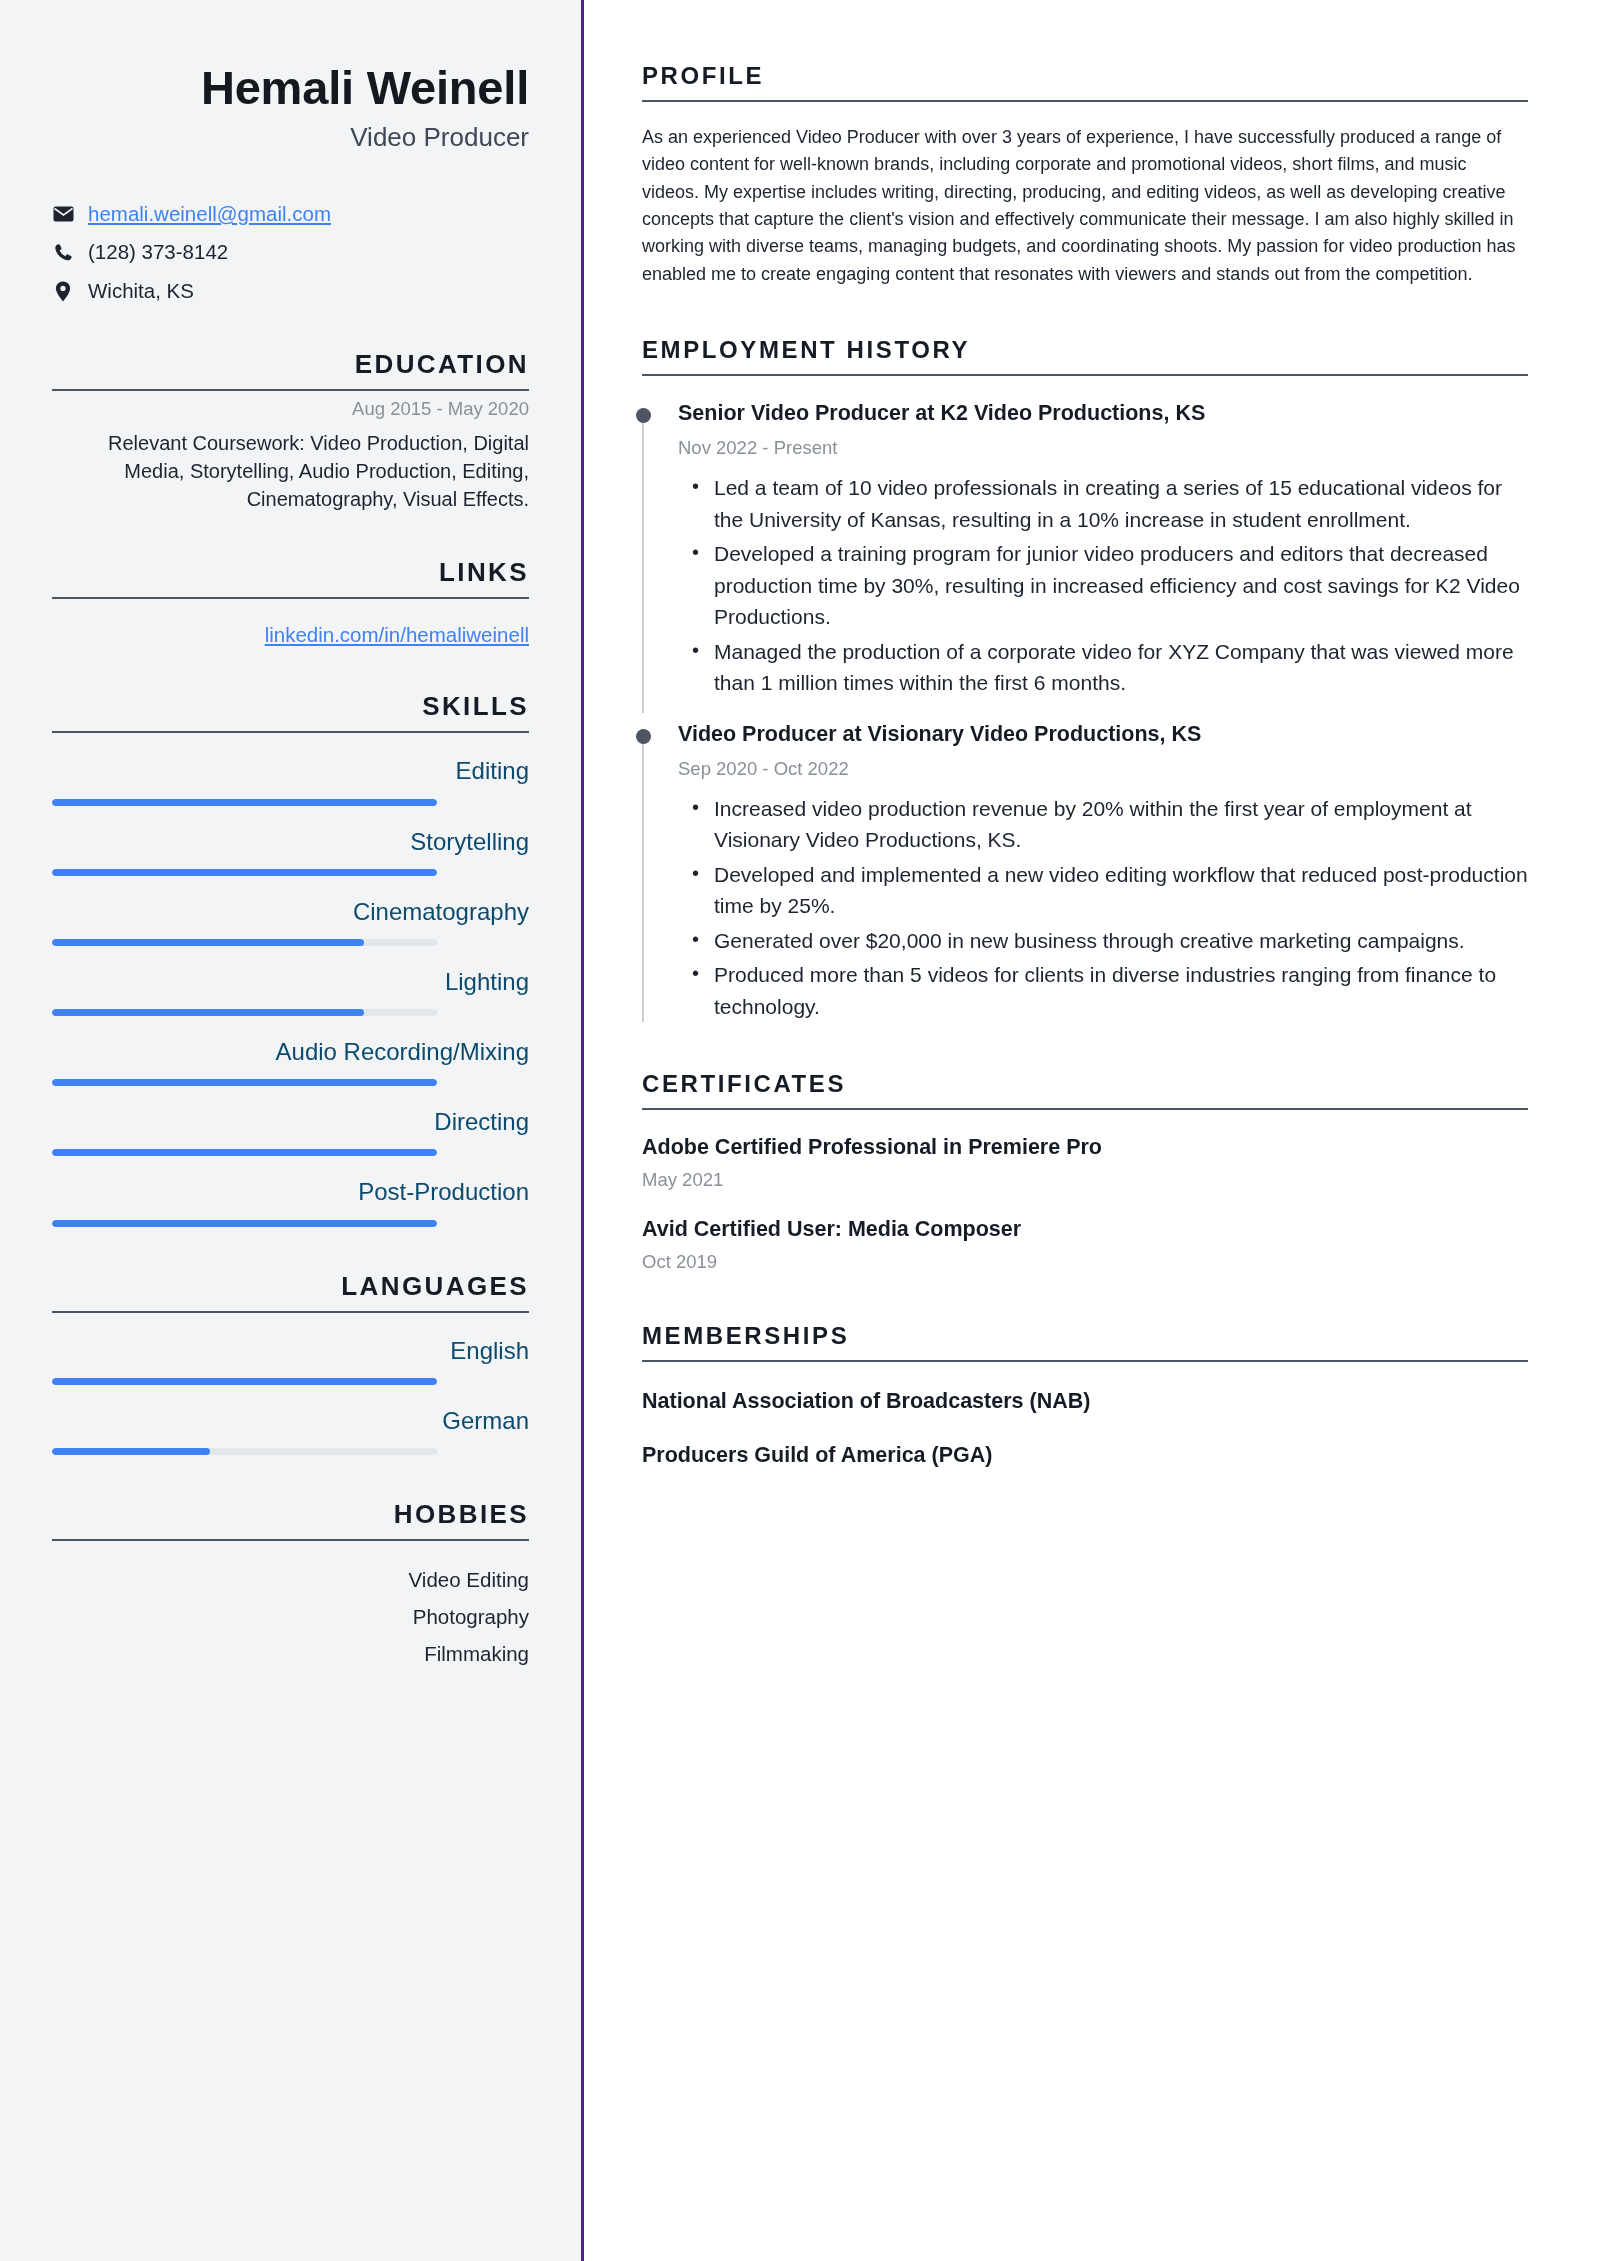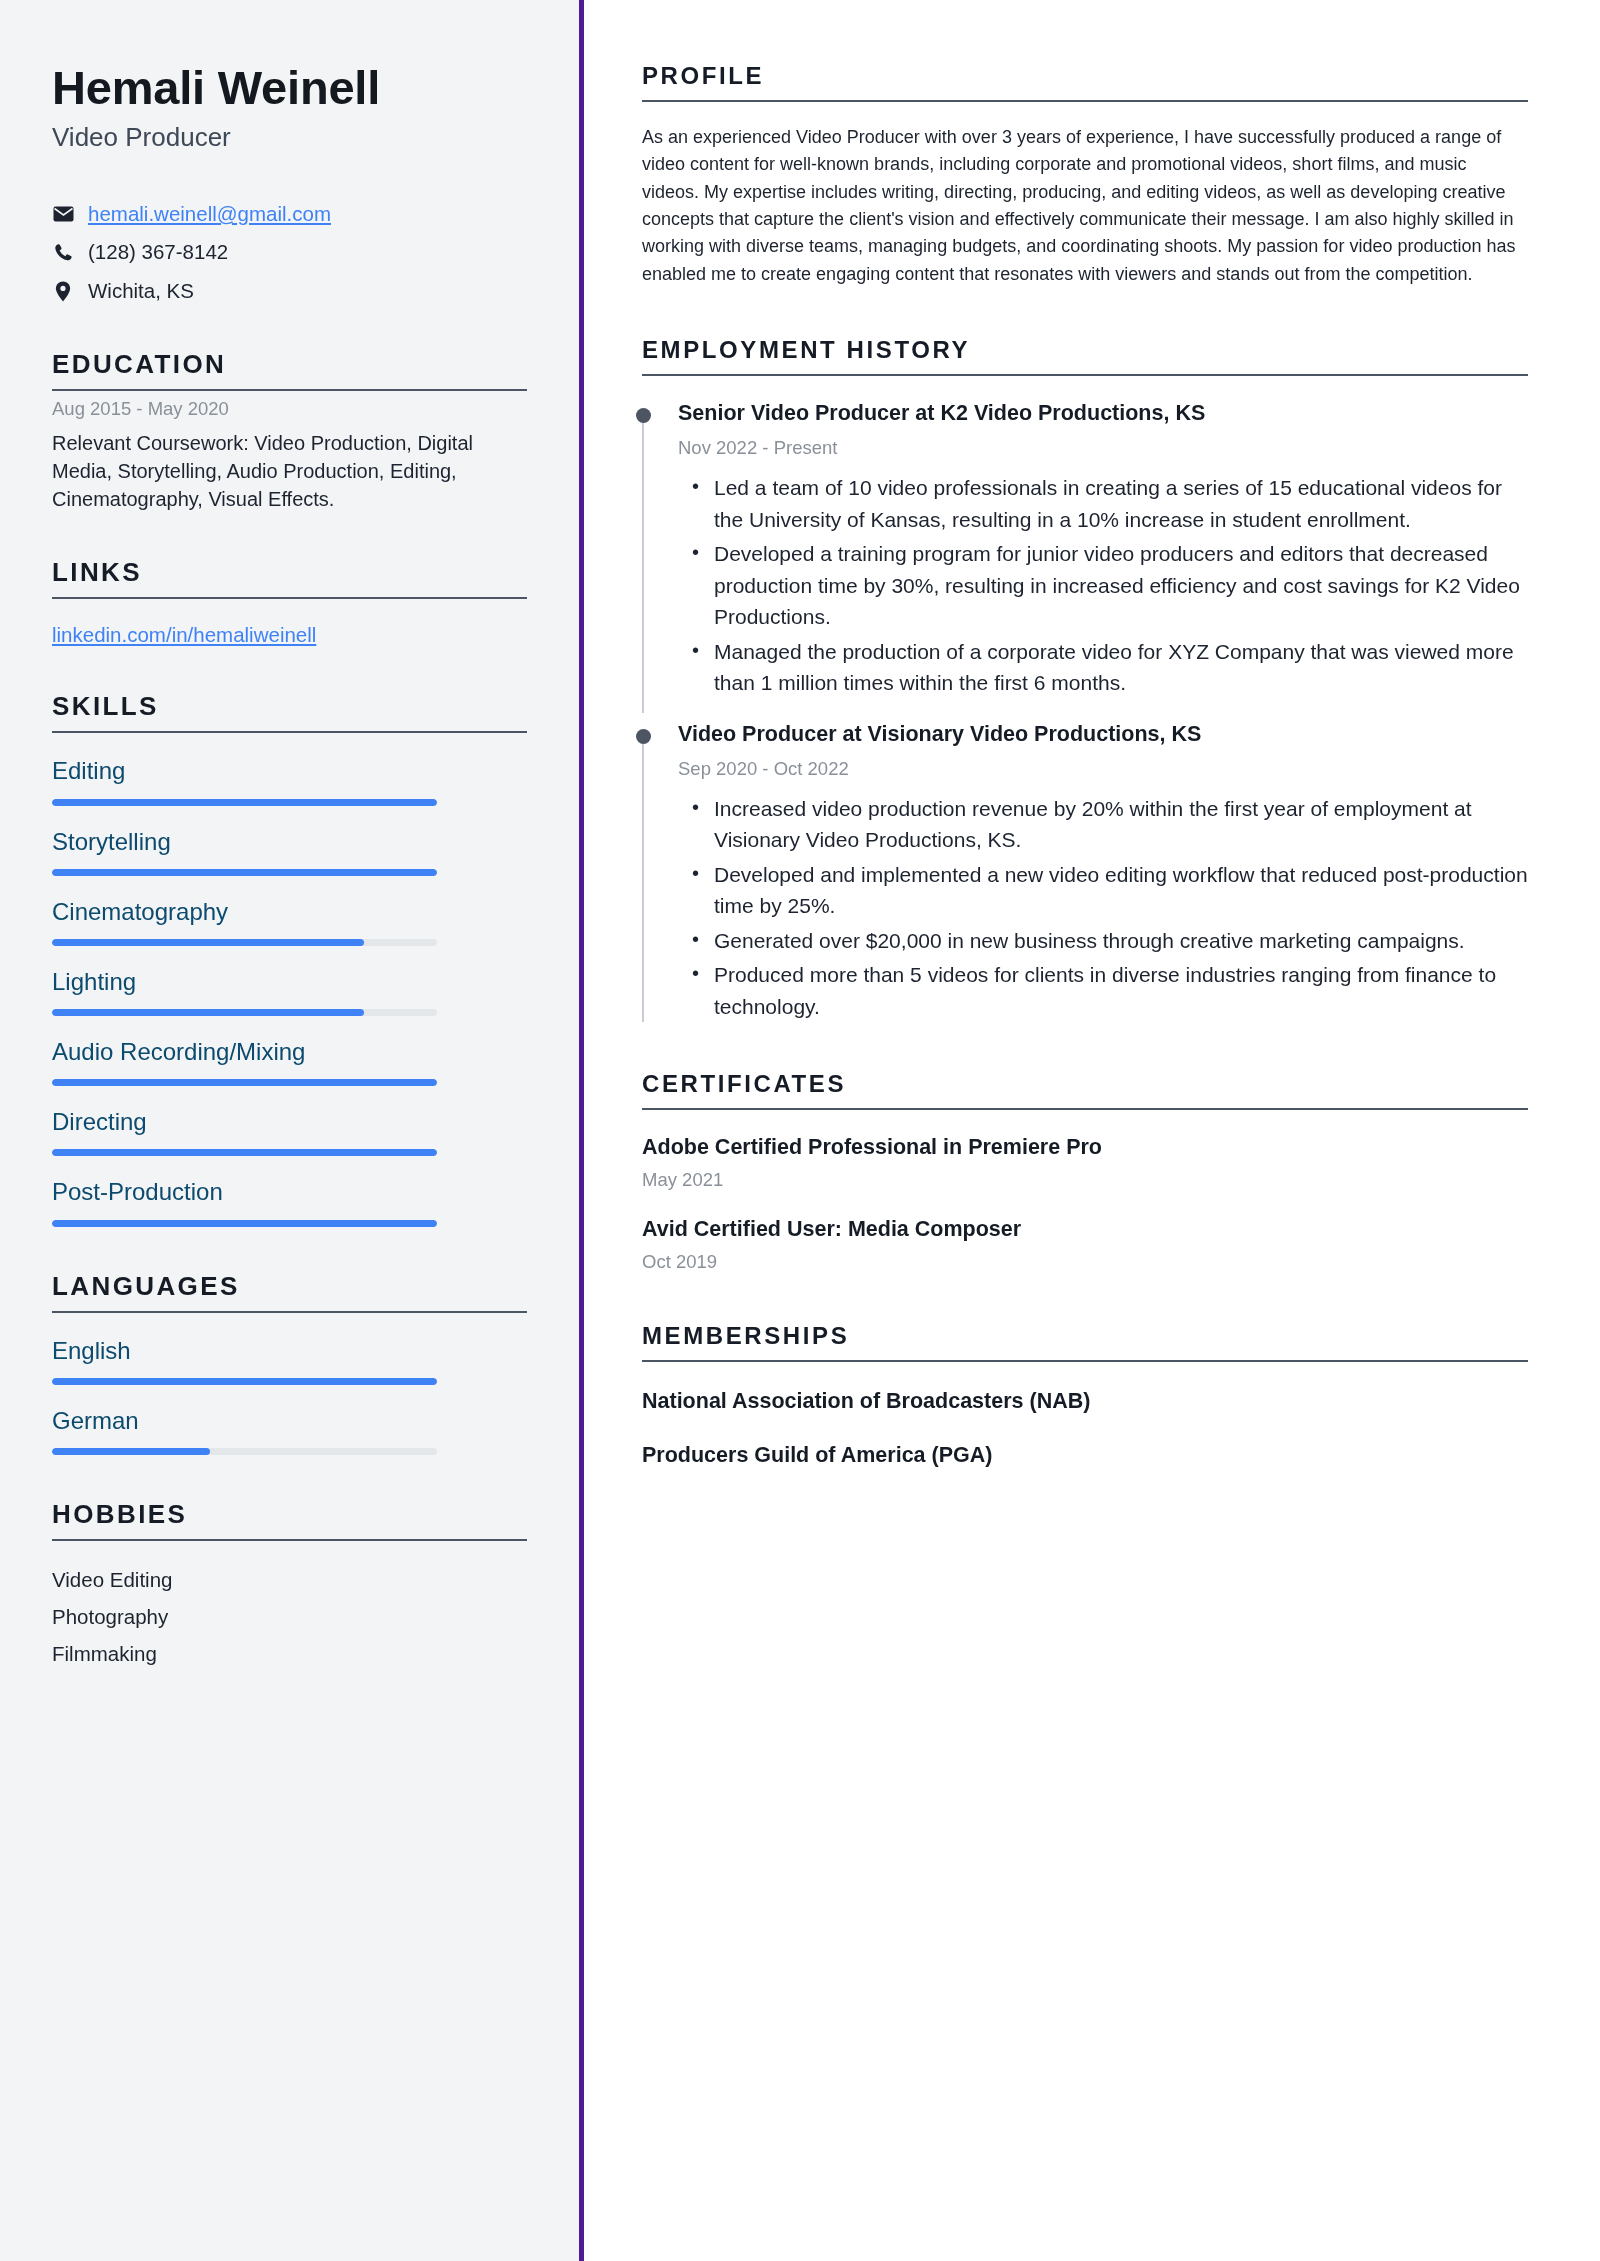--- a/index.html
+++ b/index.html
@@ -14,22 +14,23 @@
     min-height: 2261px;
     display: flex;
     background: #ffffff;
   }
 
   
   .sidebar {
     width: 584px;
     flex: 0 0 584px;
     background: #f2f4f6;
-    border-right: 5px solid #4c1d95;
+    border-right: 3px solid #4c1d95;
     padding: 62px 52px 60px 52px;
+    text-align: right;
   }
   .name {
     font-size: 47px;
     font-weight: 700;
     color: #14181f;
     letter-spacing: -0.2px;
     line-height: 1.12;
   }
   .job-title {
     font-size: 26px;
@@ -264,21 +265,21 @@
             </svg>
         </span>
         <a class="contact-link" href="#">hemali.weinell@gmail.com</a>
       </div>
       <div class="contact-row">
         <span class="c-icon">
           <svg width="19" height="19" viewBox="0 0 19 19">
               <path d="M4.2 1.2 C2.6 1.6 1.1 3.3 1.3 5.2 C1.9 10.6 7.2 16.2 13.1 17.3 C15.1 17.7 17.1 16.2 17.6 14.5 C17.8 13.8 17.5 13.3 16.9 13 L13.9 11.5 C13.3 11.2 12.7 11.4 12.3 11.9 L11.3 13.2 C9.1 12.1 6.6 9.6 5.6 7.4 L7 6.4 C7.5 6 7.7 5.4 7.4 4.8 L5.9 1.9 C5.6 1.3 4.9 1 4.2 1.2 Z" fill="#1d2430"></path>
             </svg>
         </span>
-        <span class="contact-text">(128) 367-8142</span>
+        <span class="contact-text">(128) 373-8142</span>
       </div>
       <div class="contact-row">
         <span class="c-icon">
           <svg width="16" height="21" viewBox="0 0 16 21">
               <path d="M8 0.6 C4 0.6 0.9 3.7 0.9 7.6 C0.9 12.4 8 20.4 8 20.4 C8 20.4 15.1 12.4 15.1 7.6 C15.1 3.7 12 0.6 8 0.6 Z" fill="#1d2430"></path>
               <circle cx="8" cy="7.4" r="2.6" fill="#f2f4f6"></circle>
             </svg>
         </span>
         <span class="contact-text">Wichita, KS</span>
       </div>

